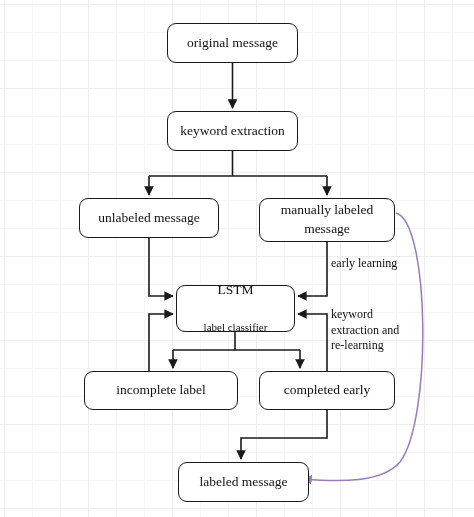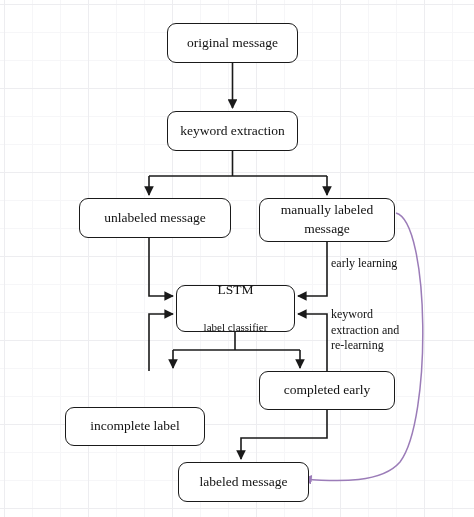--- a/index.html
+++ b/index.html
@@ -103,35 +103,35 @@
   </svg>
 
   <div class="node" style="left:167px; top:23px; width:131px; height:40px;">
     <span>original message</span>
   </div>
 
   <div class="node" style="left:167px; top:111px; width:131px; height:40px;">
     <span>keyword extraction</span>
   </div>
 
-  <div class="node" style="left:79px; top:198px; width:152px; height:40px;">
+  <div class="node" style="left:79px; top:198px; width:140px; height:40px;">
     <span>unlabeled message</span>
   </div>
 
   <div class="node" style="left:259px; top:198px; width:136px; height:44px;text-align:center;">
     <span>manually labeled</span>
     <span style="font-size:13.5px; margin-top:2px;">message</span>
   </div>
 
   <div class="node" style="left:176px; top:285px; width:119px; height:47px;">
     <span>LSTM</span>
     <span class="l2">label classifier</span>
   </div>
 
-  <div class="node" style="left:65px; top:371px; width:140px; height:39px;margin-top:36px;">
+  <div class="node" style="left:84px; top:371px; width:154px; height:39px;">
     <span>incomplete label</span>
   </div>
 
   <div class="node" style="left:259px; top:371px; width:136px; height:39px;">
     <span>completed early</span>
   </div>
 
   <div class="node" style="left:167px; top:462px; width:131px; height:40px;margin-left:11px;">
     <span>labeled message</span>
   </div>

